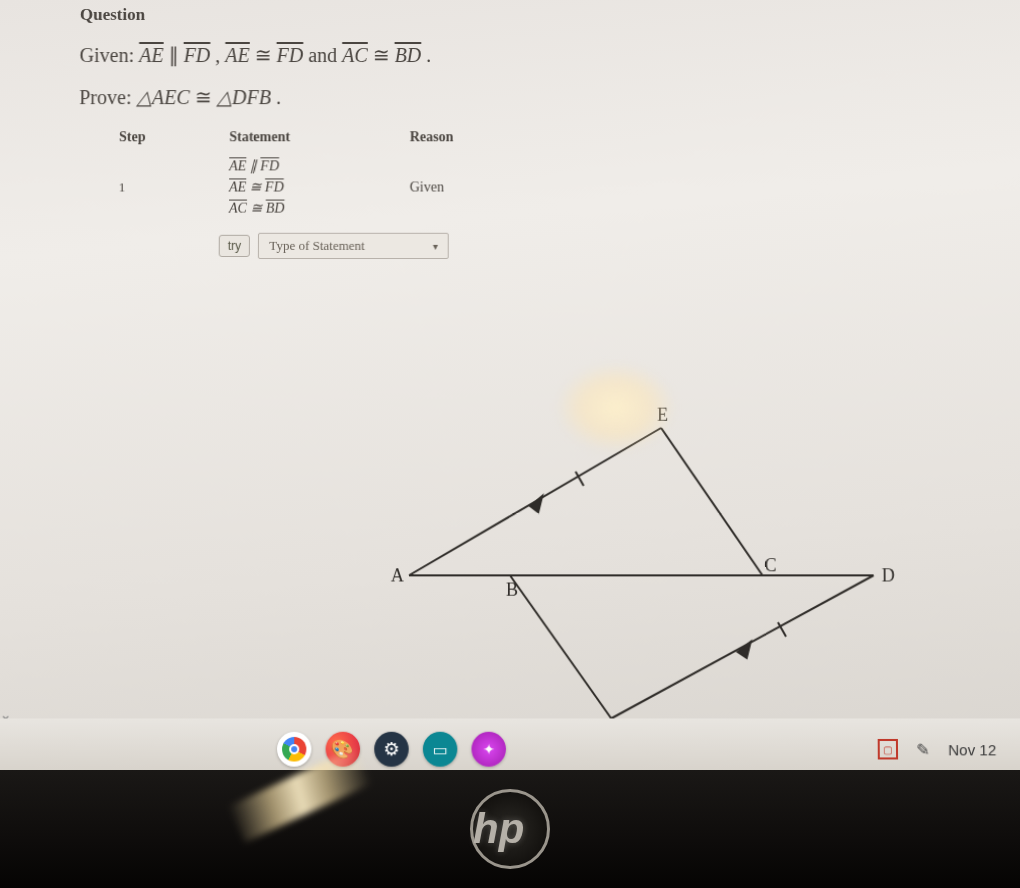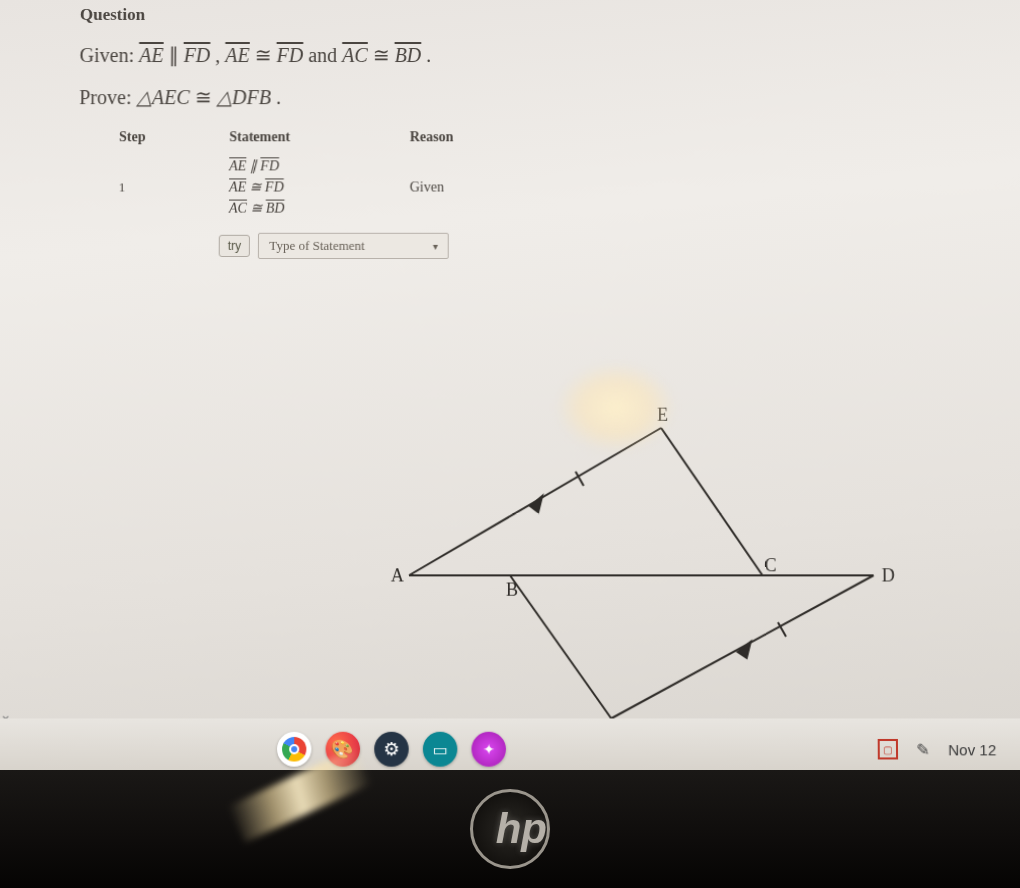--- a/index.html
+++ b/index.html
@@ -70,21 +70,21 @@
       background: linear-gradient(180deg, #1a1816 0%, #0e0c0b 60%, #050403 100%);
       display: flex; align-items: center; justify-content: center;
     }
     .hp-logo {
       font-family: Arial, sans-serif; font-size: 48px; font-weight: bold;
       font-style: italic; color: #c8c4be;
       background: #b8b3ac; color: transparent;
       -webkit-background-clip: text; background-clip: text;
       text-shadow: 0 0 6px rgba(200,196,188,0.3);
       border: 3px solid #9a958c; border-radius: 50%;
-      width: 80px; height: 80px; display: flex; align-items: center; justify-content: flex-end;
+      width: 80px; height: 80px; display: flex; align-items: center; justify-content: flex-start;
       background: radial-gradient(circle, #2a2824 0%, #0a0806 100%);
     }
     .hp-text { color: #b5b0a8; font-style: italic; font-weight: bold; font-size: 42px; font-family: Arial,sans-serif; }
     .glare1 {
       position: absolute; left: 230px; top: 775px; width: 140px; height: 40px;
       background: linear-gradient(100deg, transparent 0%, rgba(255,230,170,0.6) 30%, rgba(255,240,200,0.9) 50%, rgba(255,230,170,0.6) 70%, transparent 100%);
       transform: rotate(-25deg); filter: blur(3px);
     }
     .glare2 {
       position: absolute; left: 555px; top: 360px; width: 120px; height: 90px;

